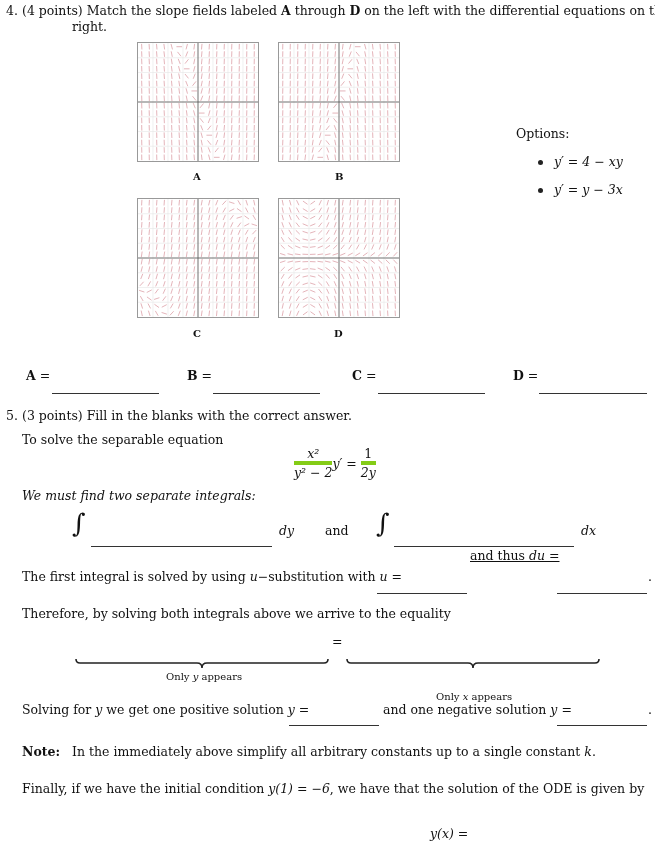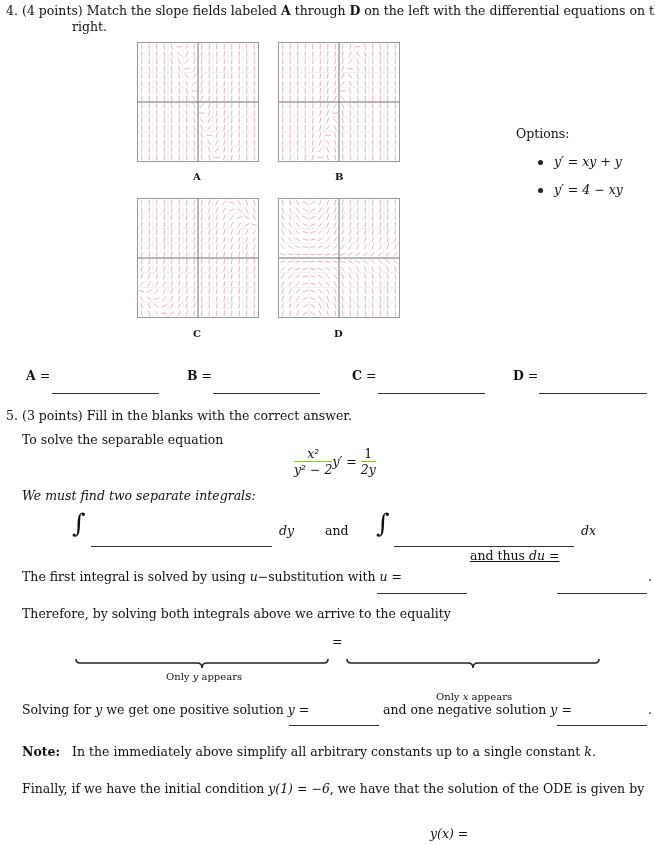--- a/index.html
+++ b/index.html
@@ -5,21 +5,21 @@
   html,body{margin:0;padding:0;background:#fff;}
   body{width:655px;height:845px;position:relative;overflow:hidden;font-family:"DejaVu Serif","Liberation Serif",serif;color:#111;font-size:12.5px;}
   .abs{position:absolute;white-space:nowrap;}
   .it{font-style:italic;}
   .b{font-weight:bold;}
   .blank{position:absolute;border-bottom:1.3px solid #333;height:0;}
   .plot{position:absolute;width:120px;height:118px;border:1px solid #999;background:#fff;}
   .plot svg{display:block;}
   .plabel{position:absolute;font-size:10px;font-weight:bold;}
   .frac{display:inline-block;vertical-align:middle;text-align:center;}
-  .frac .num{display:block;border-bottom:1px solid #84cc16;padding:0 2px;line-height:15px;}
+  .frac .num{display:block;border-bottom:4px solid #84cc16;padding:0 2px;line-height:15px;}
   .frac .den{display:block;line-height:15px;}
   .brace{position:absolute;height:10px;}
   .small{font-size:10px;}
   .integral{font-size:26px;font-style:italic;font-family:"DejaVu Serif",serif;}
   ul.opts{list-style:none;margin:0;padding:0;}
   ul.opts li{position:relative;padding-left:16px;height:28px;line-height:20px;font-style:italic;}
   ul.opts li::before{content:"";position:absolute;left:0;top:8px;width:5px;height:5px;border-radius:50%;background:#222;}
 </style>
 </head>
 <body>
@@ -1135,22 +1135,22 @@
     </svg>
   </div>
 
 <div class="plabel" style="left:193px;top:171px;">A</div>
 <div class="plabel" style="left:335px;top:171px;">B</div>
 <div class="plabel" style="left:193px;top:328px;">C</div>
 <div class="plabel" style="left:334px;top:328px;">D</div>
 
 <div class="abs" style="left:516px;top:126px;">Options:</div>
 <ul class="opts abs" style="left:538px;top:152px;">
-  <li>y′ = xy + y</li>
   <li>y′ = 4 − xy</li>
+  <li>y′ = y − 3x</li>
 </ul>
 
 <div class="abs" style="left:26px;top:368px;"><span class="b">A</span> <span>=</span></div>
 <div class="blank" style="left:52px;top:393px;width:107px;"></div>
 <div class="abs" style="left:187px;top:368px;"><span class="b">B</span> <span>=</span></div>
 <div class="blank" style="left:213px;top:393px;width:107px;"></div>
 <div class="abs" style="left:352px;top:368px;"><span class="b">C</span> <span>=</span></div>
 <div class="blank" style="left:378px;top:393px;width:107px;"></div>
 <div class="abs" style="left:513px;top:368px;"><span class="b">D</span> <span>=</span></div>
 <div class="blank" style="left:539px;top:393px;width:108px;"></div>

